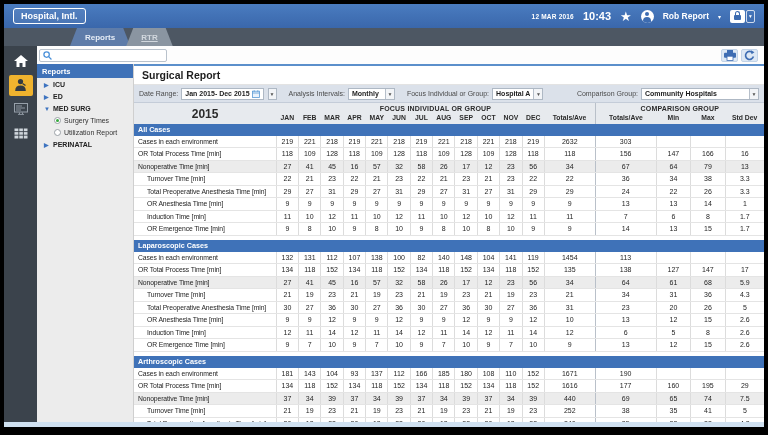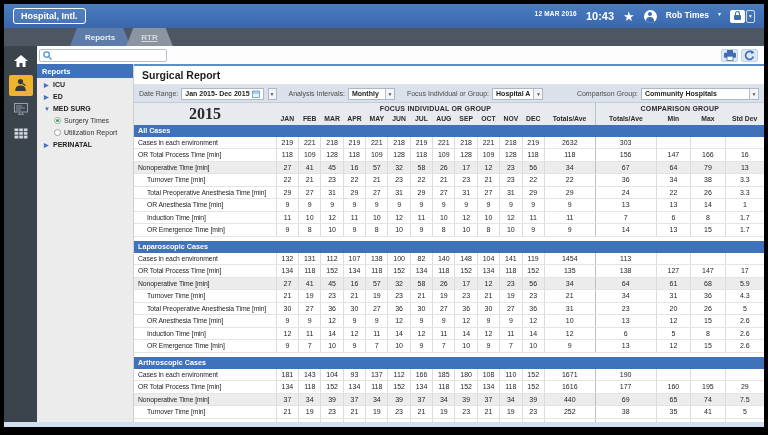--- a/index.html
+++ b/index.html
@@ -8,21 +8,21 @@
     width:768px; height:435px; background:#000;
     font-family:"Liberation Sans", sans-serif;
     -webkit-font-smoothing:antialiased;
   }
   .frame { width:768px; height:435px; background:#000; padding:4px 4px 8px 4px; }
   .window { width:100%; height:100%; background:#cfe0f0; display:flex; flex-direction:column; padding-bottom:5px; overflow:hidden; }
 
   
   .titlebar { height:24px; flex:0 0 24px; background:linear-gradient(#4a7cc0,#3a67ab); display:flex; align-items:center; padding:0 9px; }
   .logo { border:1px solid #fff; border-radius:3px; color:#fff; font-weight:bold; font-size:9px; padding:2px 7px; background:rgba(255,255,255,.07); }
-  .tb-right { margin-left:auto; display:flex; align-items:flex-start; gap:9px; color:#fff; }
+  .tb-right { margin-left:auto; display:flex; align-items:center; gap:9px; color:#fff; }
   .tb-date { font-size:6.5px; font-weight:bold; letter-spacing:.2px; }
   .tb-time { font-size:11px; font-weight:bold; }
   .star { font-size:13px; line-height:13px; }
   .avatar { width:13px; height:13px; border-radius:50%; background:#fff; position:relative; overflow:hidden; }
   .avatar:before { content:""; position:absolute; top:2px; left:4.5px; width:4px; height:4px; border-radius:50%; background:#3d6cb1; }
   .avatar:after  { content:""; position:absolute; top:7.5px; left:2.5px; width:8px; height:6px; border-radius:4px 4px 0 0; background:#3d6cb1; }
   .user { font-size:8.5px; font-weight:bold; }
   .caret { font-size:6px; color:#fff; }
   .lockwrap { display:flex; align-items:center; gap:1px; }
   .lockbtn { background:#fff; border-radius:2px; width:15px; height:13px; display:flex; align-items:center; justify-content:center; }
@@ -68,21 +68,21 @@
   .combo { background:#fff; border:1px solid #aeb8c4; display:flex; align-items:center; height:12px; font-weight:bold; color:#1d1d1d; font-size:7px; }
   .combo .txt { padding:0 3px; white-space:nowrap; display:flex; align-items:center; gap:2px; }
   .combo .dd { border-left:1px solid #b6bfca; width:9px; align-self:stretch; display:flex; align-items:center; justify-content:center; color:#555; font-size:5px; background:#f2f4f7; }
   .dd-sep { width:9px; height:12px; border:1px solid #aeb8c4; background:#f2f4f7; display:flex; align-items:center; justify-content:center; color:#555; font-size:5px; margin-left:1px; }
   .spacer { flex:1; }
 
   .table-wrap { flex:1; overflow:hidden; }
   table { border-collapse:collapse; table-layout:fixed; width:100%; color:#1e1e1e; }
   th, td { padding:0; font-weight:normal; }
   thead th { background:#e7eaee; color:#2b2b2b; font-weight:bold; }
-  th.year { font-size:16px; padding:2px 0;font-family:Liberation Serif, serif; }
+  th.year { font-size:12px; padding:2px 0; }
   th.group { font-size:7px; padding:2px 0 1px; letter-spacing:.2px; }
   th.sub { font-size:6.8px; padding:1px 0 3px; text-align:center; }
   .cdiv { border-left:1px solid #b9c0c9 !important; }
   tbody td { font-size:7px; line-height:7.5px; padding:2px 1px; border-bottom:1px solid #e4e4e4; }
   td.label { text-align:left; padding-left:4px; white-space:nowrap; overflow:hidden; font-size:6.8px; letter-spacing:-0.1px; }
   td.label.ind { padding-left:13px; }
   td.num { text-align:center; border-left:1px solid #dcdcdc; }
   tr.shaded td { background:#ececec; }
   tr.section td { background:#3f72b8; color:#fff; font-weight:bold; font-size:7.2px; padding:2px 4px; border-bottom:none; }
   tr.gap td { background:#fff; border:none; border-bottom:none; height:5px; padding:0; }
@@ -93,21 +93,21 @@
 <div class="frame">
   <div class="window">
 
     <div class="titlebar">
       <div class="logo">Hospital, Intl.</div>
       <div class="tb-right">
         <span class="tb-date">12 MAR 2016</span>
         <span class="tb-time">10:43</span>
         <span class="star">★</span>
         <span class="avatar"></span>
-        <span class="user">Rob Times</span>
+        <span class="user">Rob Report</span>
         <span class="caret">▾</span>
         <span class="lockwrap">
           <span class="lockbtn">
               <span class="lock"></span>
             </span>
           <span class="lockdd">▾</span>
         </span>
       </div>
     </div>
 

